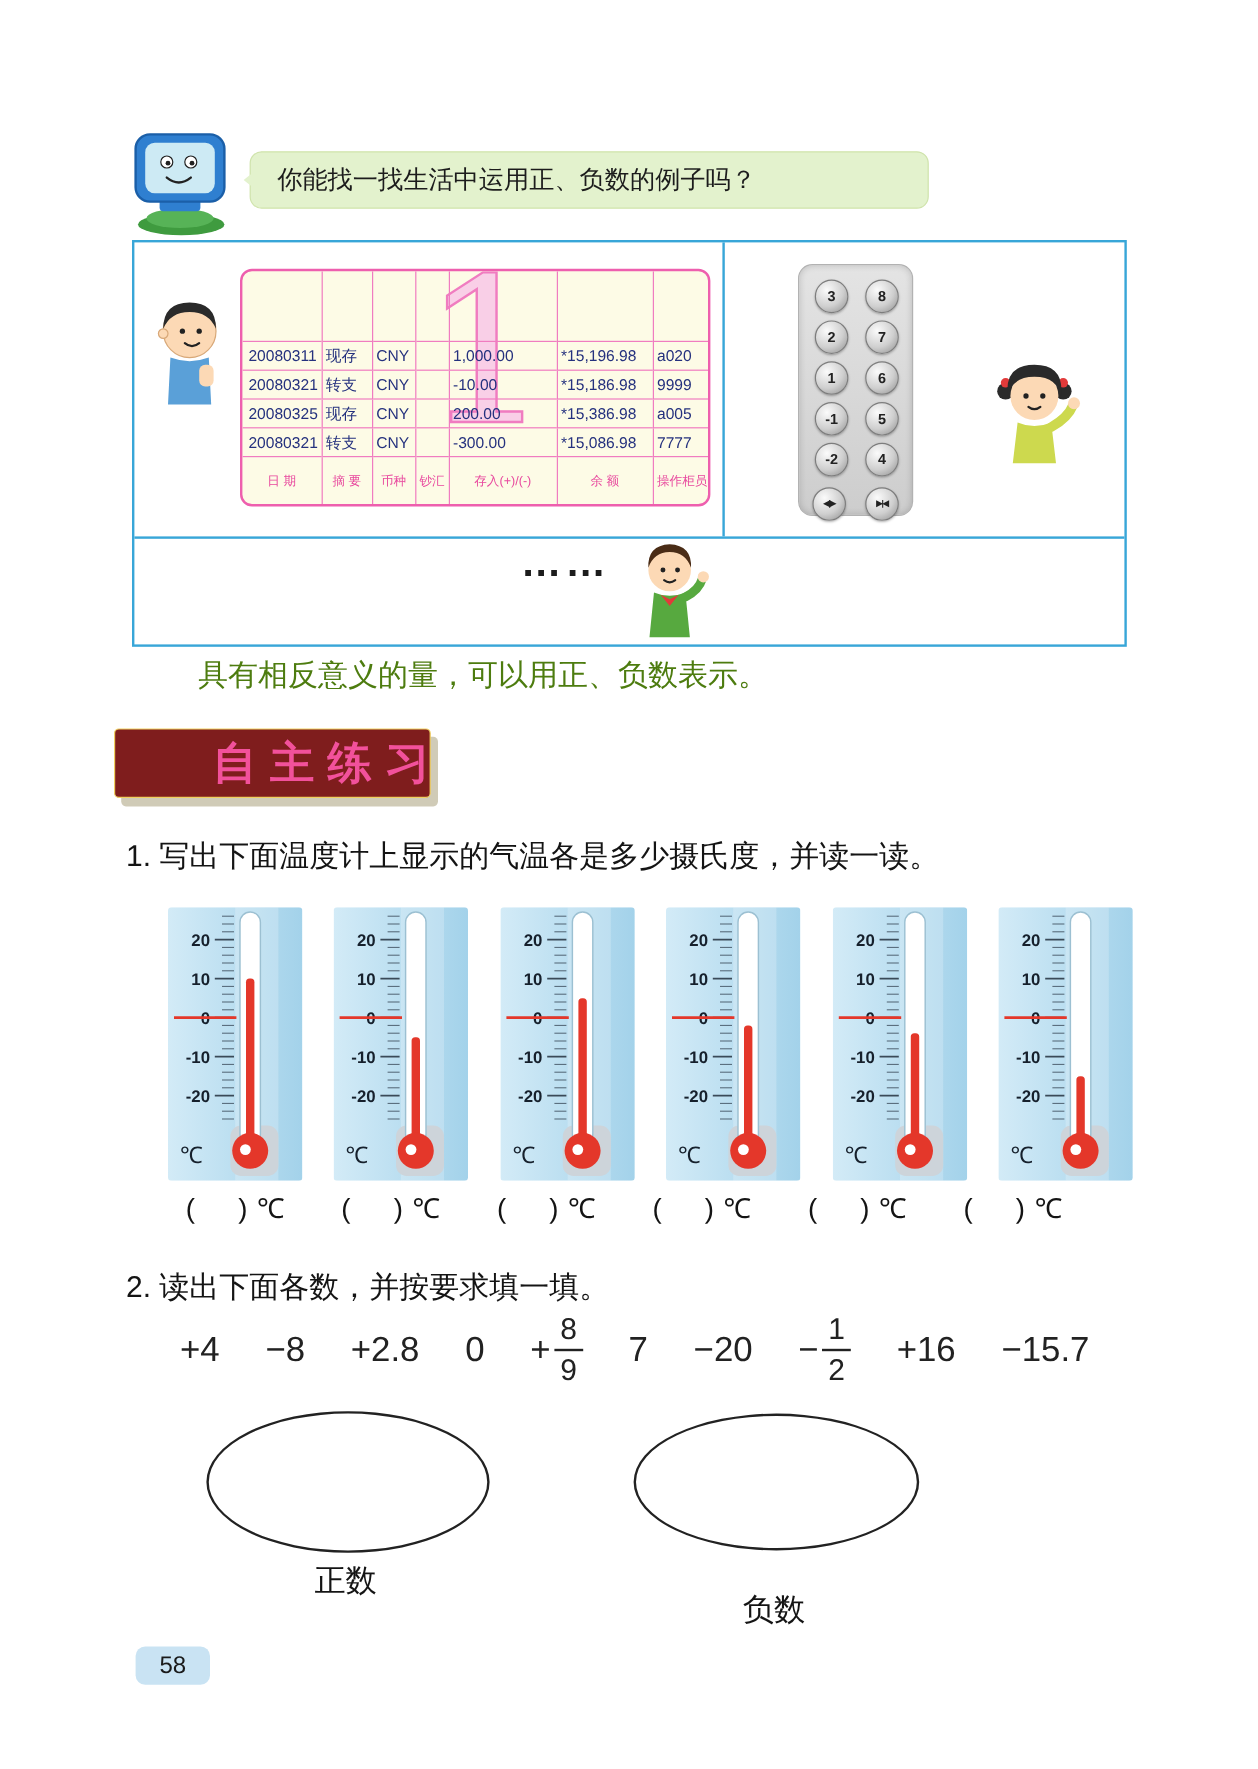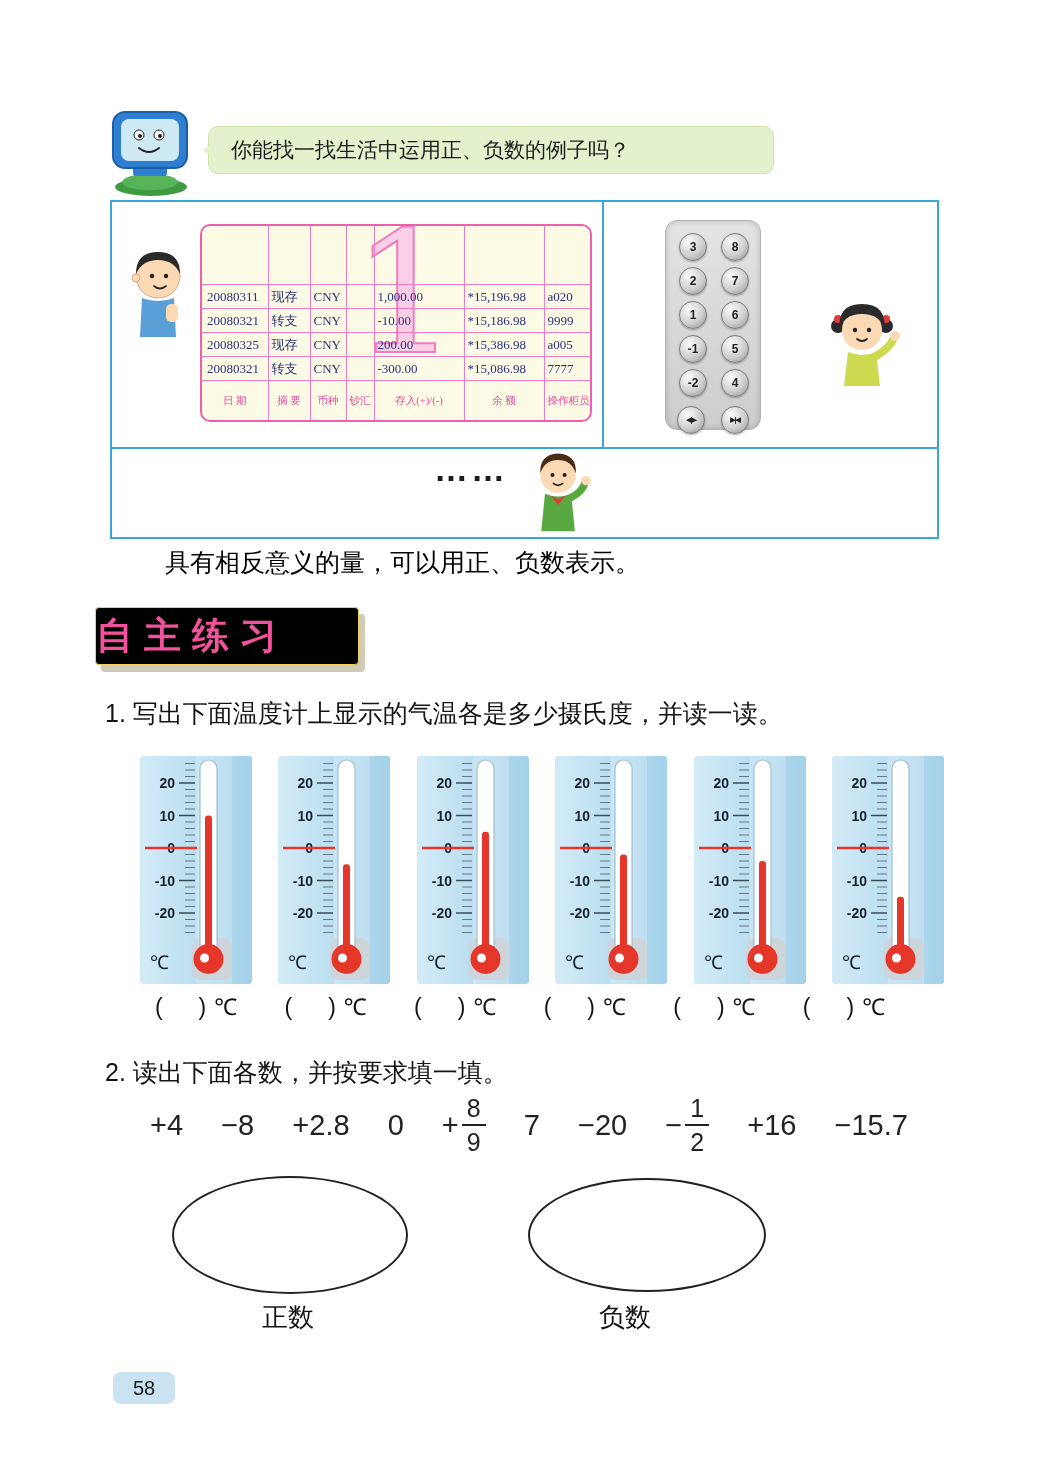--- a/index.html
+++ b/index.html
@@ -29,21 +29,21 @@
   
   .passbook{position:absolute;left:88px;top:22px;width:392px;height:198px;
             background:#fdfbe6;border:2px solid #ee5fae;border-radius:10px;
             overflow:hidden;box-sizing:border-box;}
   .watermark{position:absolute;left:150px;top:-16px;font-size:168px;line-height:1;
              font-family:"DejaVu Serif",serif;color:#f9cfe7;
              -webkit-text-stroke:2px #f07cc0;z-index:0;}
   .passbook-table{width:100%;height:194px;border-collapse:collapse;table-layout:fixed;
                   position:relative;z-index:1;}
   .passbook-table td{border-left:1px solid #f07cc0;font-size:13px;color:#25317e;
-                  padding:0 3px;white-space:nowrap;overflow:hidden;font-family:Liberation Serif, serif;}
+                  padding:0 3px;white-space:nowrap;overflow:hidden;}
   .passbook-table td:first-child{border-left:none;}
   .passbook-table .data-row td{height:23px;border-top:1px solid #f07cc0;}
   .passbook-table .header-row td{height:39px;border-top:1px solid #f07cc0;
                   color:#e8489e;font-size:10.5px;text-align:center;}
   .passbook-table .c0{padding-left:5px;}
   .passbook-table .c4,.passbook-table .c5{text-align:left;padding-right:6px;}
   .passbook-table .c6{text-align:left;}
 
   
   .elevator{position:absolute;left:553px;top:18px;width:96px;height:210px;
@@ -54,25 +54,25 @@
             column-gap:16px;row-gap:6px;}
   .ebtn{width:26px;height:26px;border-radius:50%;
         background:radial-gradient(circle at 35% 30%,#fbfbfb,#cfcfcf 55%,#8e8e8e);
         border:1px solid #7d7d7d;display:flex;align-items:center;justify-content:center;
         font-size:12px;font-weight:bold;color:#222;box-shadow:0 1px 2px rgba(0,0,0,.3);
         cursor:pointer;}
   .edoors{display:flex;justify-content:center;gap:16px;margin-top:9px;}
   .ebtn.door{font-size:7px;letter-spacing:-1px;}
 
   
-  .summary{position:absolute;left:165px;top:546px;margin:0;font-size:25px;color:#000000;}
+  .summary{position:absolute;left:165px;top:546px;margin:0;font-size:25px;color:#4d7c0f;}
   .banner{position:absolute;left:95px;top:607px;width:262px;height:56px;
-          background:#000000;border:1px solid #f0d060;border-radius:4px;
+          background:#7f1d1d;border:1px solid #f0d060;border-radius:4px;
           box-shadow:6px 7px 0 rgba(150,140,95,.45);
-          display:flex;align-items:center;justify-content:flex-start;}
+          display:flex;align-items:center;justify-content:flex-end;}
   .banner span{font-size:37px;font-weight:bold;color:#f2519b;letter-spacing:11px;
           margin-right:-11px;}
   .question{position:absolute;left:105px;margin:0;font-size:25px;color:#141414;}
   .q1{top:697px;text-align:center;}
   .q2{top:1056px;}
 
   
   .thermo-row{position:absolute;left:140px;top:756px;width:804px;display:flex;
               justify-content:space-between;}
   .answer-row{position:absolute;left:140px;top:990px;width:760px;display:flex;
@@ -89,21 +89,21 @@
   .frac{display:inline-flex;flex-direction:column;align-items:center;line-height:1.05;
         font-size:25px;}
   .fnum{border-bottom:2px solid #222;padding:0 5px 3px;}
   .fden{padding-top:3px;}
   .sign{margin-right:3px;}
   .oval{position:absolute;border:2px solid #222;border-radius:50%;background:#fff;}
   .oval1{left:172px;top:1176px;width:232px;height:114px;}
   .oval2{left:528px;top:1178px;width:234px;height:110px;}
   .oval-label{position:absolute;top:1300px;font-size:26px;color:#141414;text-align:center;}
   .label1{left:232px;width:112px;}
-  .label2{left:568px;width:114px;}
+  .label2{left:588px;width:114px;margin-top:24px;}
 
   .page-number{position:absolute;left:113px;top:1372px;width:62px;height:32px;
                background:#c9e3f3;border-radius:8px;display:flex;align-items:center;
                justify-content:center;font-size:20px;color:#1a1a1a;}
 </style>
 </head>
 <body>
 
 <div class="page">
 

